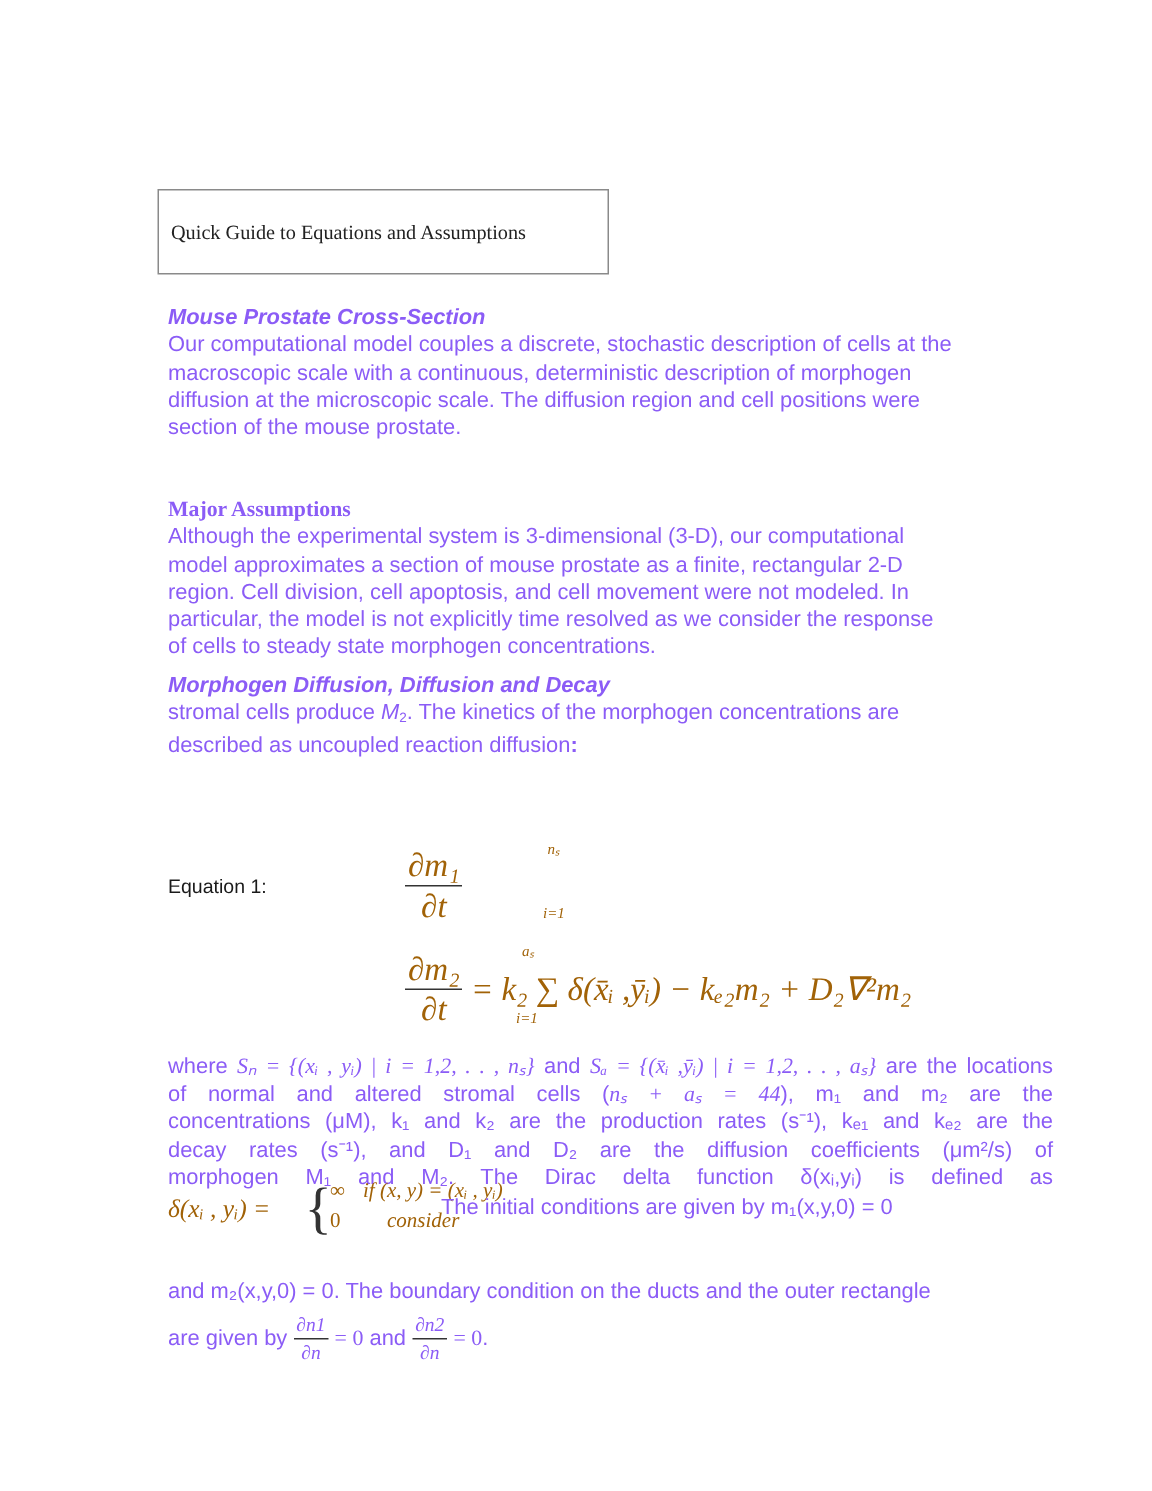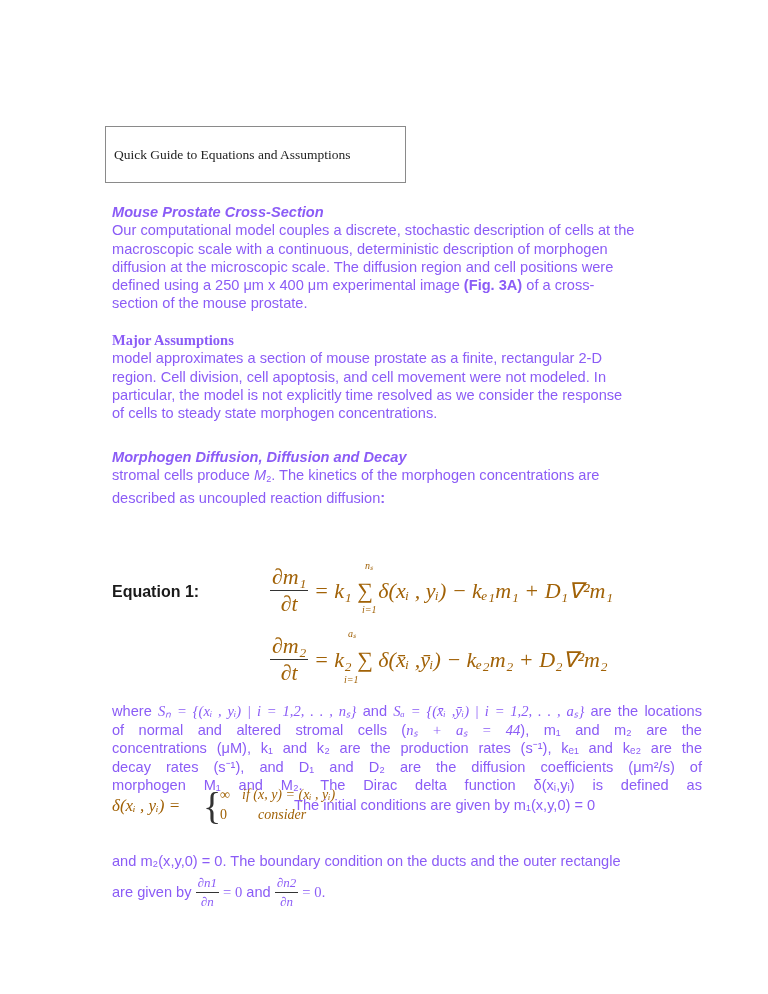--- a/index.html
+++ b/index.html
@@ -5,67 +5,66 @@
   html, body { margin: 0; padding: 0; background: #ffffff; }
   body { width: 768px; height: 994px; position: relative; overflow: hidden; color: #1a1a1a; }
   .page { position: absolute; left: 0; top: 0; width: 768px; height: 704px; margin-top: 36px; }
   .title-box { position: absolute; left: 105px; top: 90px; width: 301px; height: 57px; border: 1px solid #8a8a8a; box-sizing: border-box; }
   .title-box span { position: absolute; left: 8px; top: 20px; font-family: "Liberation Serif", serif; font-size: 13.5px; color: #222; }
   .sec { position: absolute; left: 112px; width: 590px; font-family: "Liberation Sans", sans-serif; font-size: 14.6px; line-height: 18.3px; color: #8b5cf6; }
   .h-ital { font-weight: bold; font-style: italic; display: block; }
   .h-serif { font-family: "Liberation Serif", serif; font-weight: bold; font-size: 14.5px; display: block; }
   .sub { font-size: 9px; vertical-align: -2px; }
   .it { font-style: italic; }
-  .eq-label { position: absolute; left: 112px; top: 547px; font-family: "Liberation Sans", sans-serif; font-weight: bold; font-size: 16px; }
+  .eq-label { position: absolute; left: 112px; top: 547px; font-family: "Liberation Sans", sans-serif; font-weight: normal; font-size: 13px; }
   .math { font-family: "Liberation Serif", serif; font-style: italic; position: absolute; color: #a16207; }
   .just { text-align: justify; text-align-last: justify; }
   .frac { display: inline-block; vertical-align: middle; text-align: center; }
   .frac .num { display: block; border-bottom: 1px solid #333; padding: 0 2px; }
   .frac .den { display: block; }
 </style>
 </head>
 <body>
 
 <div class="page">
 
   <div class="title-box">
     <span>Quick Guide to Equations and Assumptions</span>
   </div>
 
   <div class="sec" style="top:167px;">
     <span class="h-ital">Mouse Prostate Cross-Section</span>
     <div>Our computational model couples a discrete, stochastic description of cells at the</div>
     <div>macroscopic scale with a continuous, deterministic description of morphogen</div>
     <div>diffusion at the microscopic scale. The diffusion region and cell positions were</div>
-    <div><span>defined using a 250 μm x 400 μm experimental image </span><b>(Fig. 3A)</b><span> of a cross-</span></div>
     <div>section of the mouse prostate.</div>
   </div>
 
   <div class="sec" style="top:295px;">
     <span class="h-serif">Major Assumptions</span>
+    <div>Although the experimental system is 3-dimensional (3-D), our computational</div>
     <div>model approximates a section of mouse prostate as a finite, rectangular 2-D</div>
     <div>region. Cell division, cell apoptosis, and cell movement were not modeled. In</div>
     <div>particular, the model is not explicitly time resolved as we consider the response</div>
     <div>of cells to steady state morphogen concentrations.</div>
   </div>
 
   <div class="sec" style="top:412px;">
     <span class="h-ital">Morphogen Diffusion, Diffusion and Decay</span>
     <div><span>stromal cells produce </span><i>M</i><span class="sub">2</span><span>. The kinetics of the morphogen concentrations are</span></div>
     <div><span>described as uncoupled reaction diffusion</span><b>:</b></div>
   </div>
 
   <div class="eq-label">Equation 1:</div>
 
   <div class="math" style="left:270px; top:528px; font-size:22px;">
     <span class="frac">
       <span class="num">∂m₁</span>
       <span class="den">∂t</span>
     </span>
-    <span style="vertical-align:middle;">= k₁ ∑ δ(xᵢ , yᵢ) − kₑ₁m₁ + D₁∇²m₁</span>
   </div>
   <div class="math" style="left:365px; top:522px; font-size:10px;">nₛ</div>
   <div class="math" style="left:362px; top:568px; font-size:10px; font-style:italic;">i=1</div>
 
   <div class="math" style="left:270px; top:597px; font-size:22px;">
     <span class="frac">
       <span class="num">∂m₂</span>
       <span class="den">∂t</span>
     </span>
     <span style="vertical-align:middle;">= k₂ ∑ δ(x̄ᵢ ,ȳᵢ) − kₑ₂m₂ + D₂∇²m₂</span>

